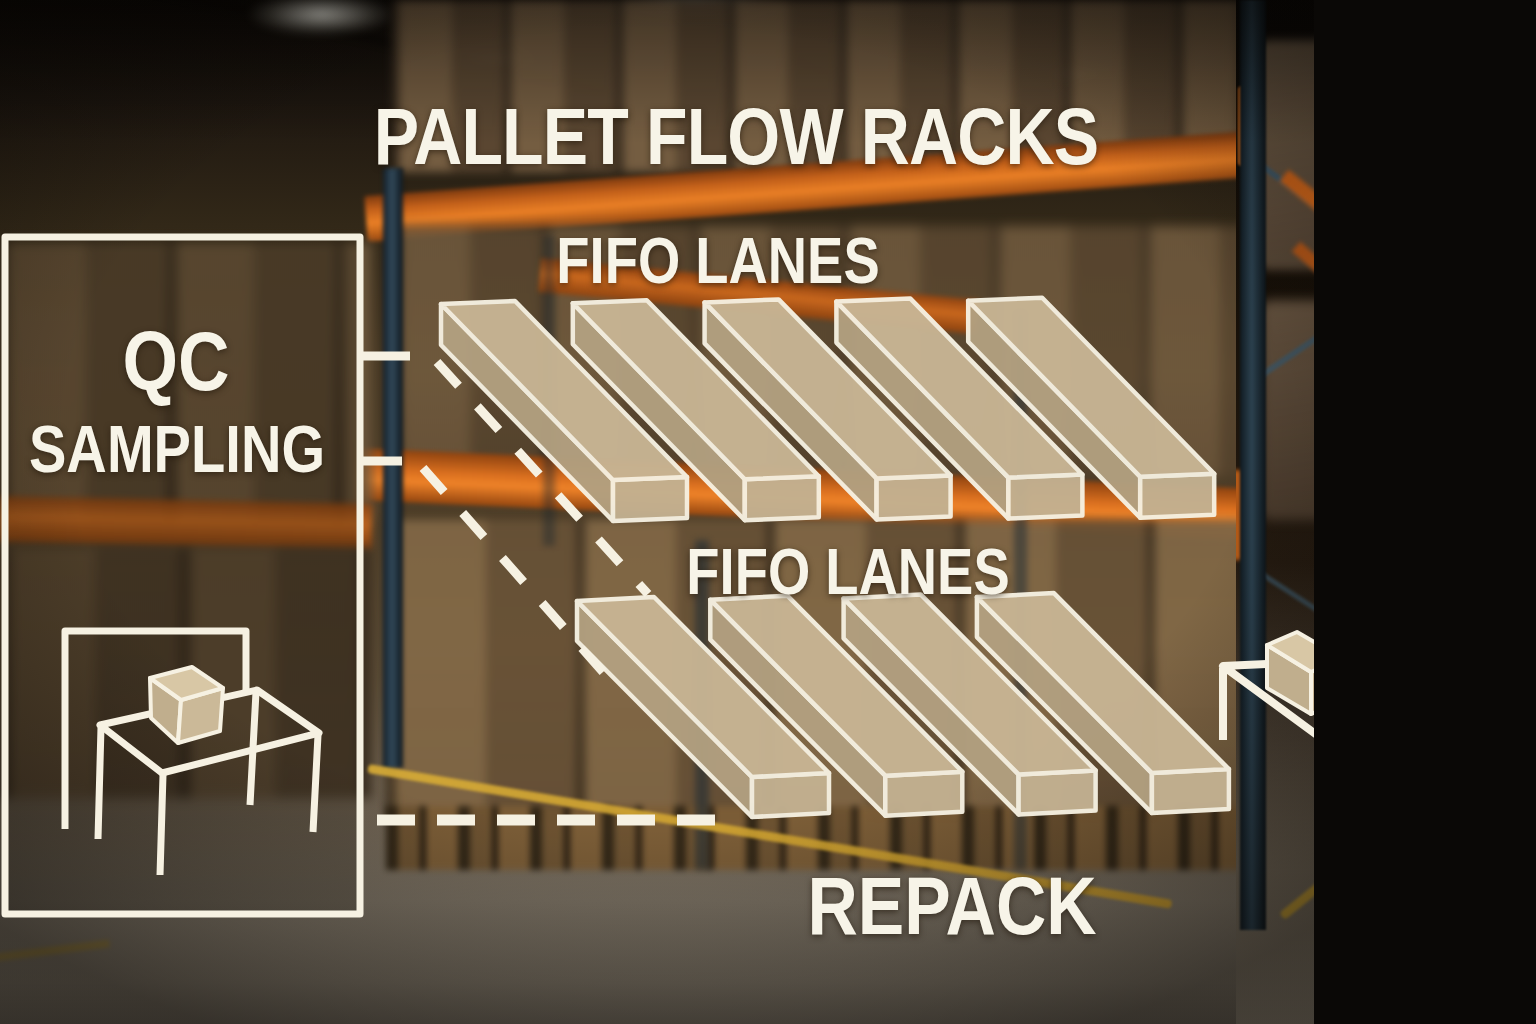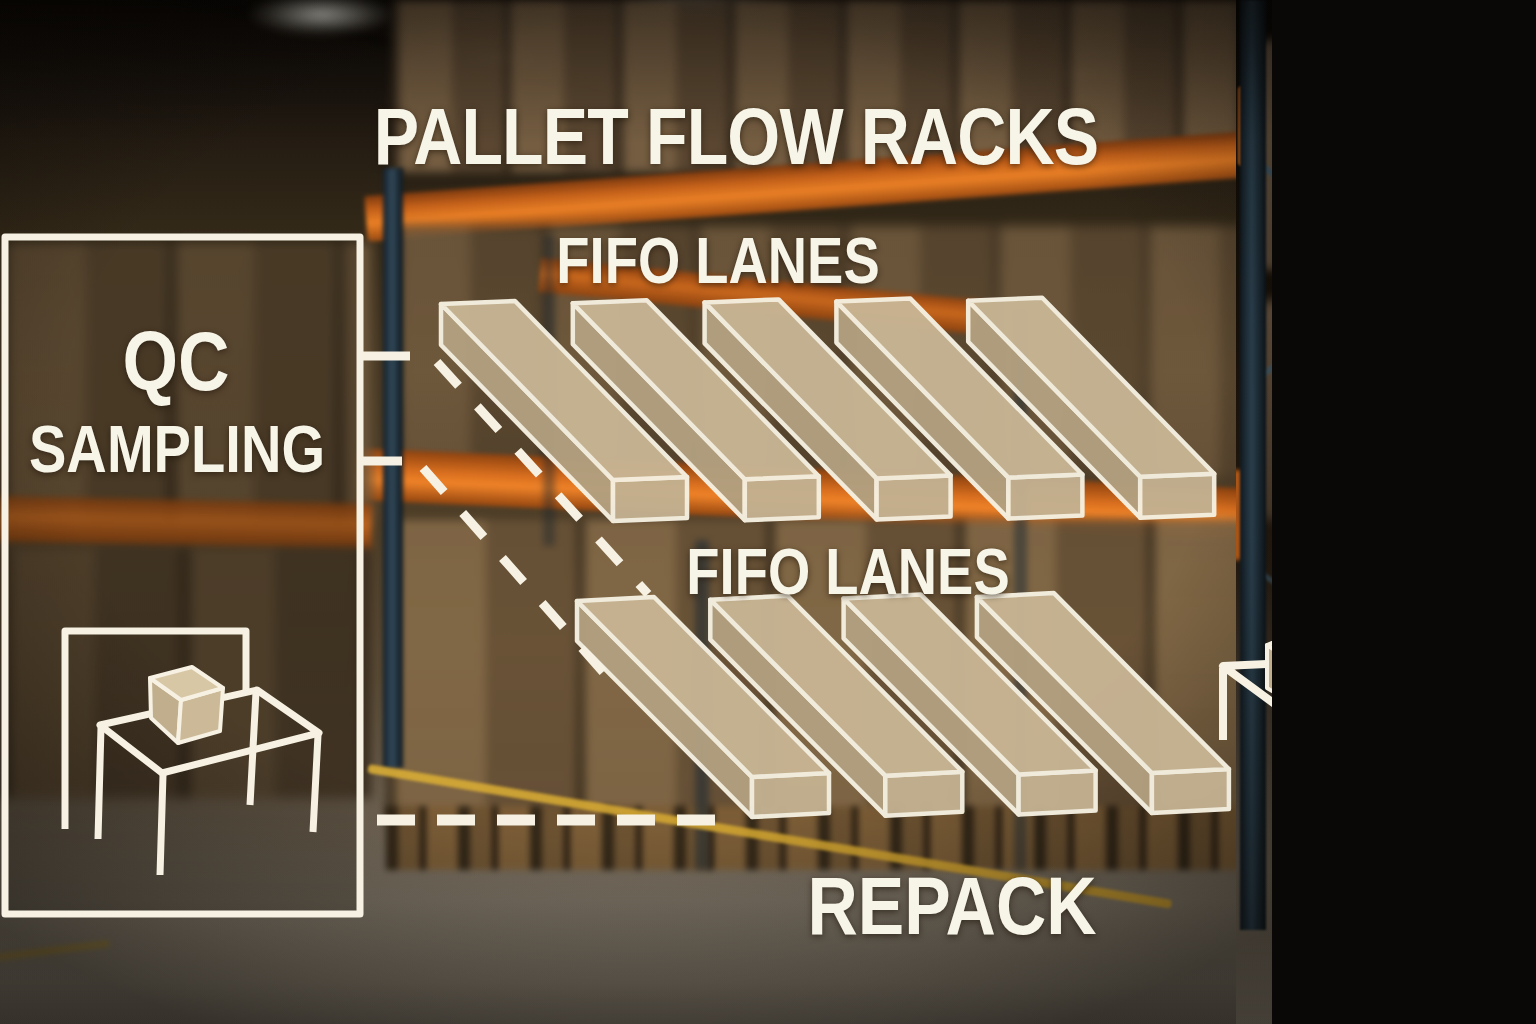--- a/index.html
+++ b/index.html
@@ -1,18 +1,19 @@
 <!DOCTYPE html>
 <html><head>
 <meta charset="utf-8">
 <style>
   html,body{margin:0;padding:0;background:#0a0806;}
   #stage{
     position:relative;width:1272px;height:1024px;overflow:hidden;
     font-family:"Liberation Sans",sans-serif;
+    padding-left:42px;
   }
   #stage *{box-sizing:border-box;}
   .abs{position:absolute;display:block;}
   
   #diagram{position:absolute;left:0;top:0;z-index:5;}
   .ol{fill:none;stroke:#f6f1e2;stroke-linejoin:round;}
   .bx-top{fill:#d8c7a5;stroke:#f6f1e2;stroke-width:4;stroke-linejoin:round;}
   .bx-left{fill:#c0ae8d;stroke:#f6f1e2;stroke-width:4;stroke-linejoin:round;}
   .bx-right{fill:#cbb998;stroke:#f6f1e2;stroke-width:4;stroke-linejoin:round;}
   

